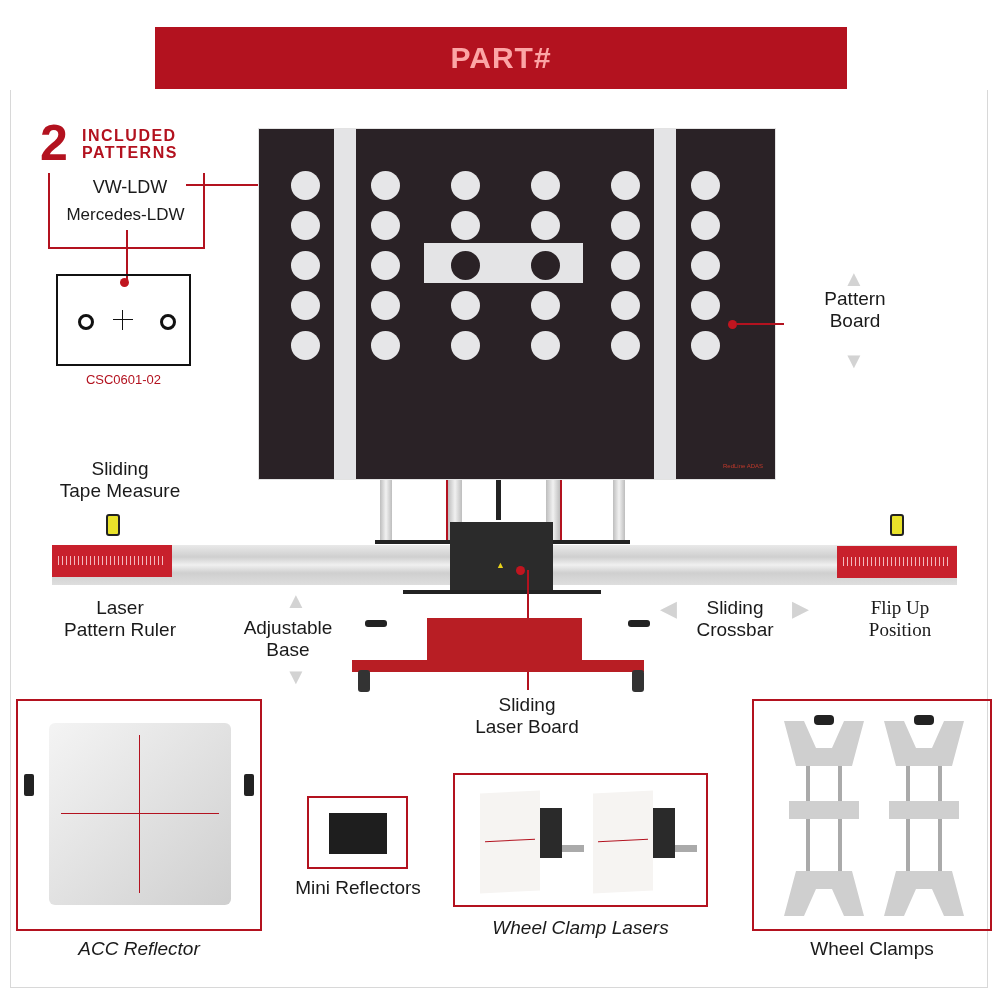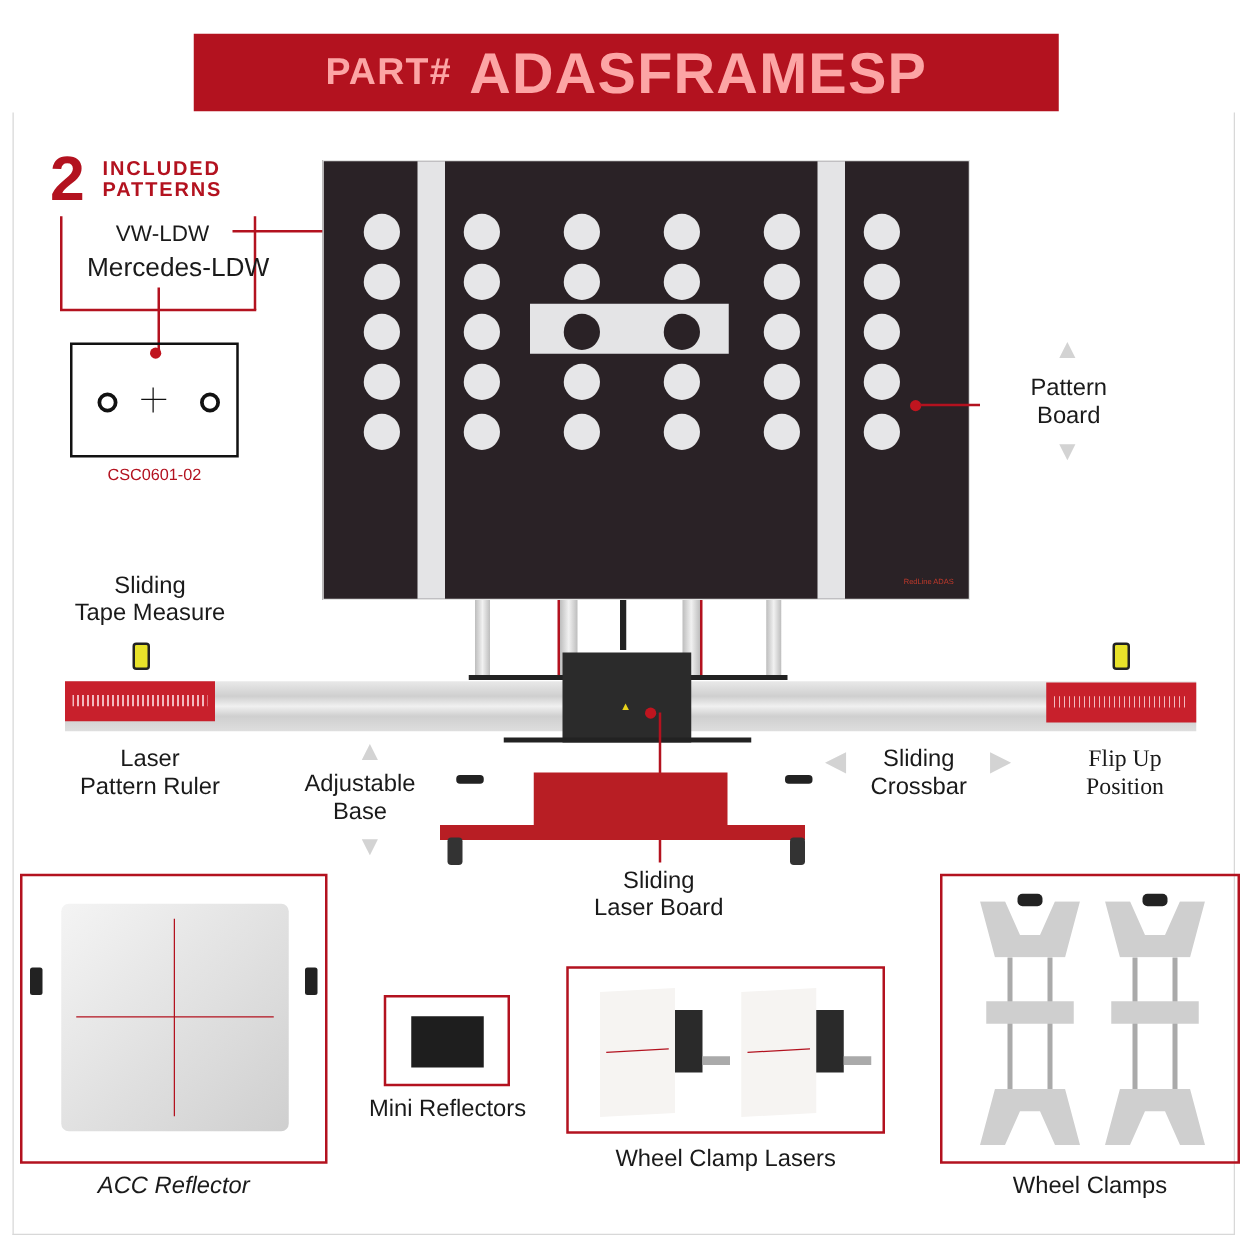--- a/index.html
+++ b/index.html
@@ -26,32 +26,31 @@
   .arrow{position:absolute;color:#d3d3d3;font-size:22px;line-height:22px;}
   .redbox{position:absolute;border:2px solid #b3121f;box-sizing:border-box;}
 </style>
 </head>
 <body>
 
 <div class="abs frame"></div>
 
 <div class="abs banner">
   <span class="small">PART#</span>
-  <span class="big">ADASFRAMESP</span>
 </div>
 
 <div class="abs" style="left:40px;top:118px;width:180px;height:260px;">
   <div class="abs red" style="left:0;top:0;font-size:50px;font-weight:bold;line-height:50px;">2</div>
   <div class="abs red" style="left:42px;top:9px;font-size:16px;letter-spacing:1.5px;font-weight:bold;">INCLUDED</div>
   <div class="abs red" style="left:42px;top:26px;font-size:16px;letter-spacing:1.5px;font-weight:bold;">PATTERNS</div>
   <div class="redline" style="left:8px;top:55px;width:2px;height:75px;"></div>
   <div class="redline" style="left:163px;top:55px;width:2px;height:75px;"></div>
   <div class="redline" style="left:8px;top:129px;width:157px;height:2px;"></div>
   <div class="abs lbl" style="left:40px;top:58px;width:100px;font-size:18px;">VW-LDW</div>
-  <div class="abs lbl" style="left:25px;top:86px;width:155px;font-size:21px;">Mercedes-LDW</div>
+  <div class="abs lbl" style="left:8px;top:86px;width:155px;font-size:17px;">Mercedes-LDW</div>
   <div class="redline" style="left:146px;top:66px;width:122px;height:2px;"></div>
   <div class="redline" style="left:86px;top:112px;width:2px;height:52px;"></div>
 </div>
 <div class="dot" style="left:265px;top:180px;"></div>
 
 <div class="abs" style="left:56px;top:274px;width:135px;height:92px;border:2px solid #111;box-sizing:border-box;">
   <div class="dot" style="left:62px;top:2px;"></div>
   <div class="abs" style="left:20px;top:38px;width:10px;height:10px;border:3px solid #111;border-radius:50%;"></div>
   <div class="abs" style="left:55px;top:34px;width:20px;height:20px;">
     <div class="abs" style="left:9px;top:0;width:1px;height:20px;background:#111;"></div>
@@ -95,21 +94,21 @@
       <div class="circle" style="left: 432px; top: 82px;"></div>
       <div class="circle" style="left: 432px; top: 122px;"></div>
       <div class="circle" style="left: 432px; top: 162px;"></div>
       <div class="circle" style="left: 432px; top: 202px;"></div>
     </div>
   <div class="abs" style="right:12px;bottom:10px;font-size:6px;color:#c0392b;">RedLine ADAS</div>
 </div>
 <div class="dot" style="left:728px;top:320px;"></div>
 <div class="redline" style="left:736px;top:323px;width:48px;height:2px;"></div>
 <div class="arrow" style="left:843px;top:268px;">▲</div>
-<div class="abs lbl" style="left:800px;top:300px;width:110px;">
+<div class="abs lbl" style="left:800px;top:288px;width:110px;">
   <div>Pattern</div>
   <div>Board</div>
 </div>
 <div class="arrow" style="left:843px;top:350px;">▼</div>
 
 <div class="post" style="left:380px;top:480px;width:12px;height:62px;"></div>
 <div class="post" style="left:446px;top:480px;width:14px;height:62px;border-left:2px solid #b3121f;"></div>
 <div class="abs" style="left:496px;top:480px;width:5px;height:40px;background:#222;"></div>
 <div class="post" style="left:546px;top:480px;width:14px;height:62px;border-right:2px solid #b3121f;"></div>
 <div class="post" style="left:613px;top:480px;width:12px;height:62px;"></div>
@@ -187,21 +186,21 @@
     <div class="redline" style="left:5px;top:48px;width:50px;height:1px;"></div>
   </div>
   <div class="abs" style="left:85px;top:33px;width:22px;height:50px;background:#2a2a2a;"></div>
   <div class="abs" style="left:107px;top:70px;width:22px;height:7px;background:#aaa;"></div>
   <div class="abs" style="left:138px;top:17px;width:60px;height:100px;background:#f6f4f2;transform:skewY(-3deg);">
     <div class="redline" style="left:5px;top:48px;width:50px;height:1px;"></div>
   </div>
   <div class="abs" style="left:198px;top:33px;width:22px;height:50px;background:#2a2a2a;"></div>
   <div class="abs" style="left:220px;top:70px;width:22px;height:7px;background:#aaa;"></div>
 </div>
-<div class="abs lbl" style="left:453px;top:917px;width:255px;">Wheel Clamp Lasers</div>
+<div class="abs lbl" style="left:453px;top:917px;width:255px;font-style:italic;">Wheel Clamp Lasers</div>
 
 <div class="redbox" style="left:752px;top:699px;width:240px;height:232px;">
   <div class="abs" style="left:30px;top:20px;width:80px;height:195px;">
     <div class="abs" style="left:0;top:0;width:80px;height:45px;background:#cfcfcf;clip-path:polygon(0 0,25% 0,40% 60%,60% 60%,75% 0,100% 0,85% 100%,15% 100%);"></div>
     <div class="abs" style="left:30px;top:-6px;width:20px;height:10px;background:#222;border-radius:4px;"></div>
     <div class="abs" style="left:22px;top:45px;width:4px;height:110px;background:#aaa;"></div>
     <div class="abs" style="left:54px;top:45px;width:4px;height:110px;background:#aaa;"></div>
     <div class="abs" style="left:5px;top:80px;width:70px;height:18px;background:#cfcfcf;"></div>
     <div class="abs" style="left:0;top:150px;width:80px;height:45px;background:#cfcfcf;clip-path:polygon(15% 0,85% 0,100% 100%,75% 100%,60% 40%,40% 40%,25% 100%,0 100%);"></div>
   </div>

